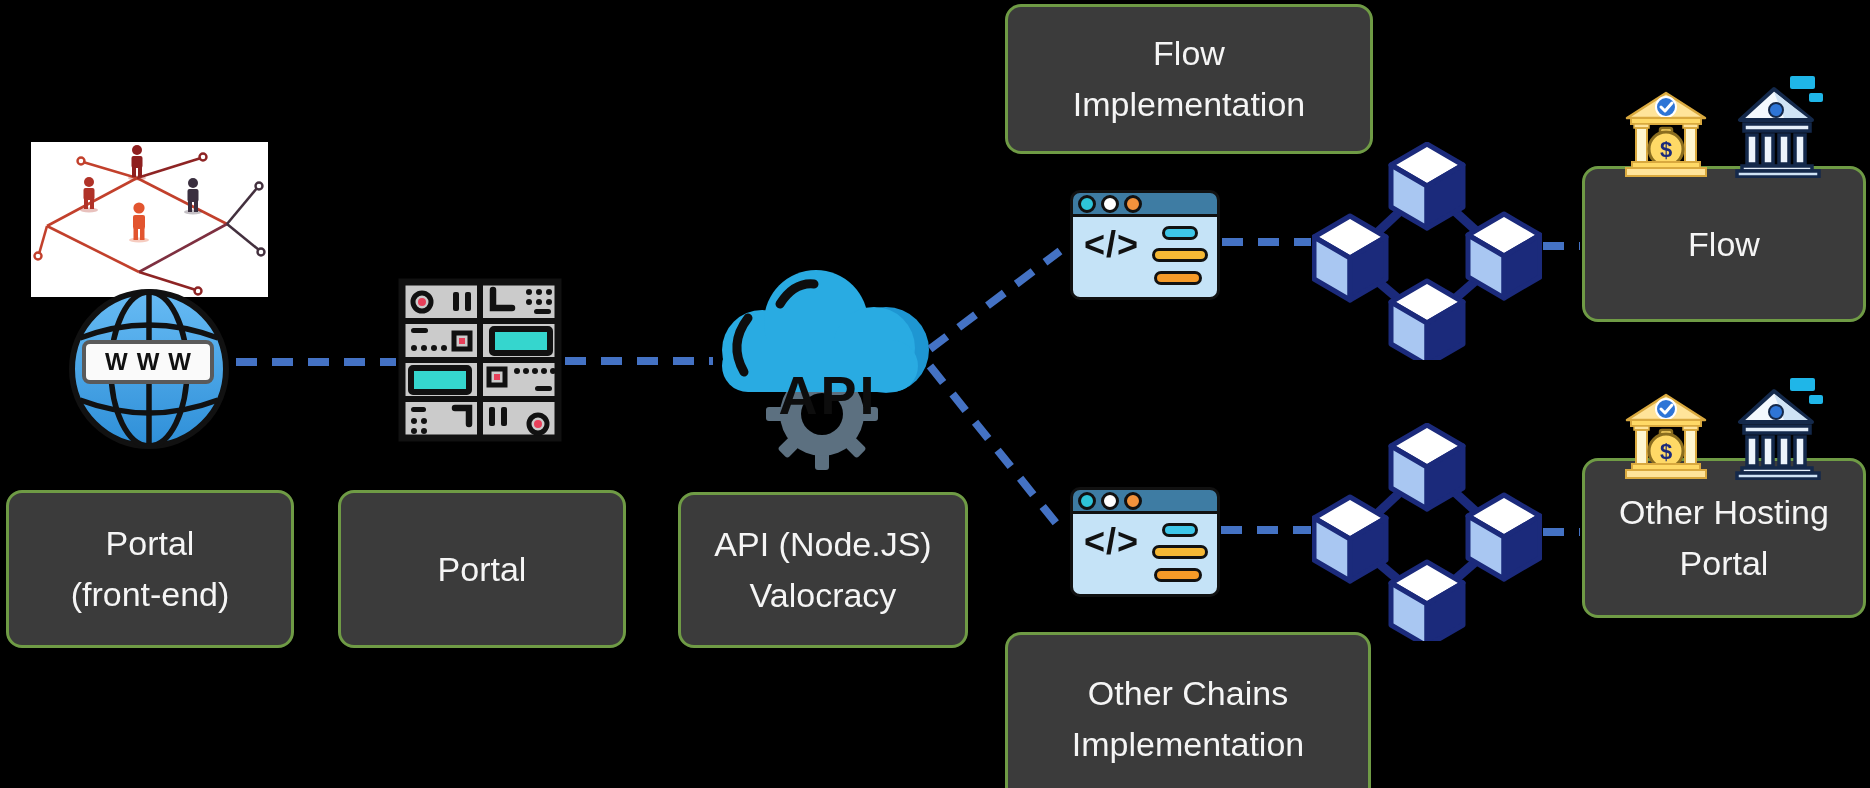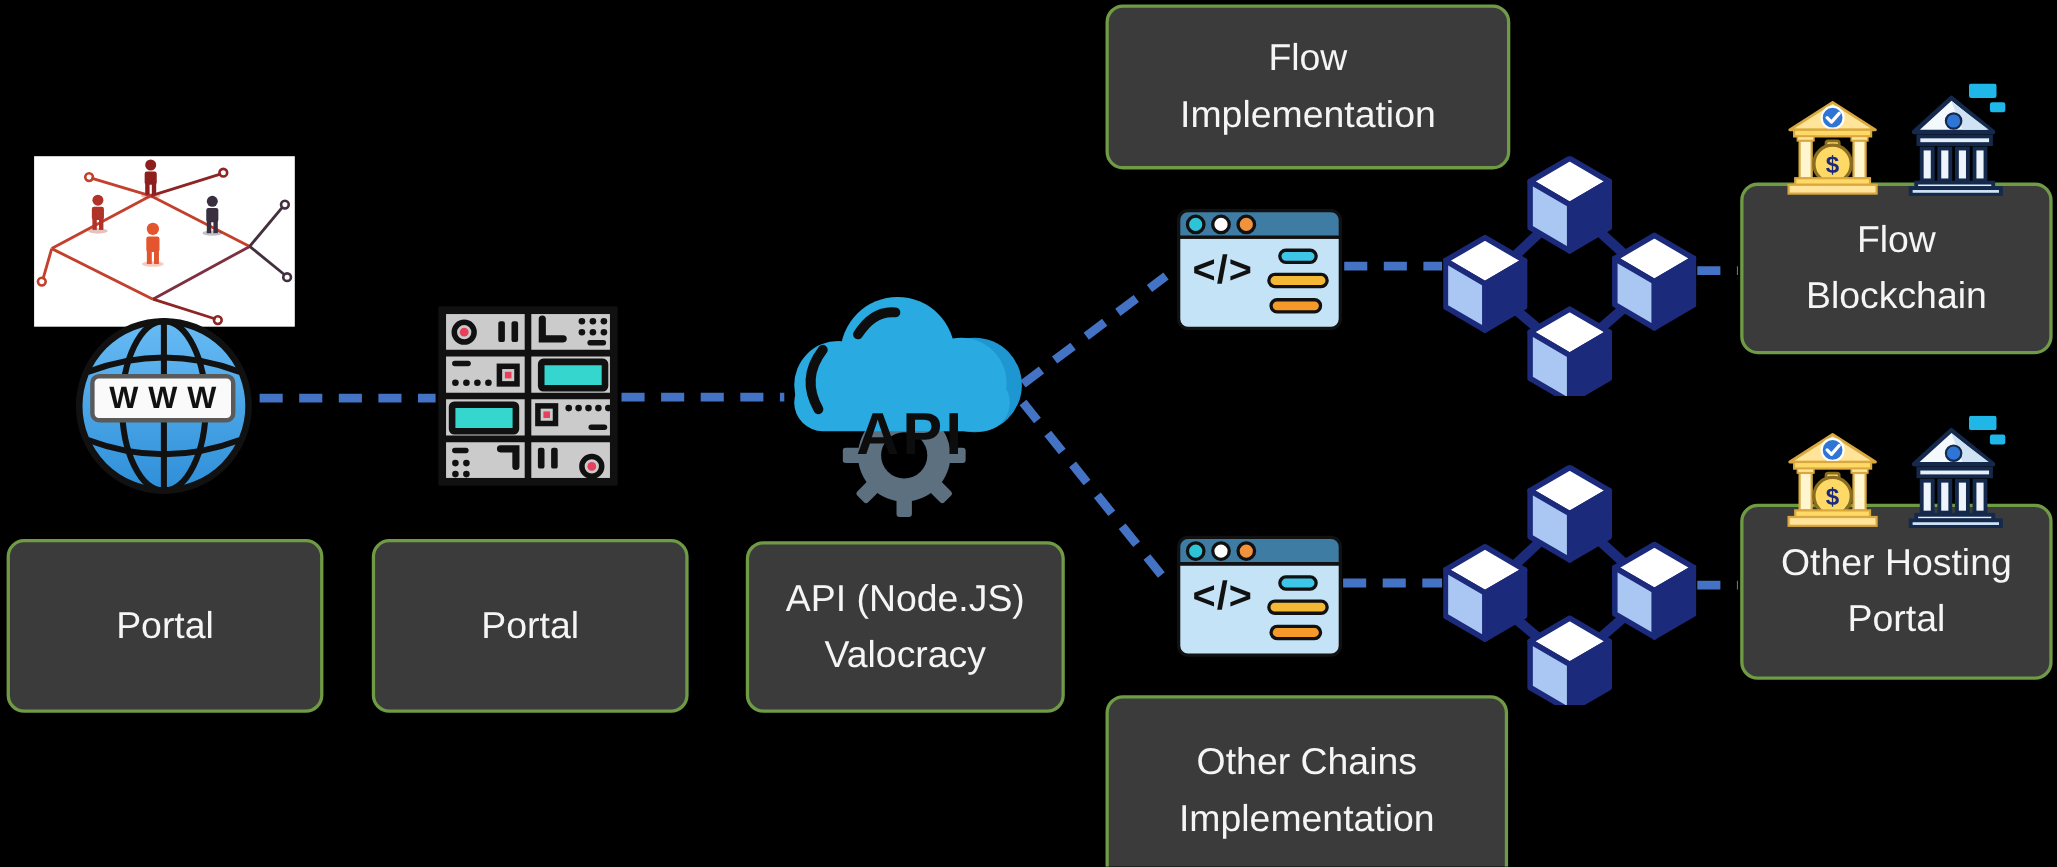--- a/index.html
+++ b/index.html
@@ -17,21 +17,21 @@
     font-size:34px; line-height:1.5; box-sizing:border-box;
   }
 
   
   .people-plate { background:#fff; }
 
   
   .www-banner {
     background:#FAFAFA; border:4px solid #5A5A5A; border-radius:8px;
     display:flex; align-items:center; justify-content:center;
-    font-size:28px; font-weight:600; letter-spacing:9px; color:#111;
+    font-size:24px; font-weight:600; letter-spacing:9px; color:#111;
     box-sizing:border-box; padding-left:9px;
   }
 
   
   .api-caption {
     display:flex; align-items:center; justify-content:center;
     font-size:54px; font-weight:bold; letter-spacing:3px; color:#0D0D0D;margin-top:48px;
   }
 
   
@@ -238,20 +238,21 @@
     </g>
     <g stroke="#0D0D0D" stroke-width="9" fill="none" stroke-linecap="round">
       <path d="M34,48 Q14,74 30,102"></path>
       <path d="M66,34 Q80,12 100,14"></path>
     </g>
   </svg>
   <div class="abs api-caption" style="left:748px; top:316px; width:160px; height:62px; z-index:3;">API</div>
 
   <div class="nodebox" style="left:6px; top:490px; width:288px; height:158px;">
     <span>Portal</span>
+    <span>(front-end)</span>
   </div>
   <div class="nodebox" style="left:338px; top:490px; width:288px; height:158px;">
     <span>Portal</span>
   </div>
   <div class="nodebox" style="left:678px; top:492px; width:290px; height:156px;">
     <span>API (Node.JS)</span>
     <span>Valocracy</span>
   </div>
 
   <div class="nodebox" style="left:1005px; top:4px; width:368px; height:150px;">
@@ -323,21 +324,20 @@
       <line x1="192" y1="114" x2="115" y2="181"></line>
     </g>
     <use href="#cubeB" x="115" y="44"></use>
     <use href="#cubeB" x="38" y="116"></use>
     <use href="#cubeB" x="192" y="114"></use>
     <use href="#cubeB" x="115" y="181"></use>
   </svg>
 
   <div class="nodebox" style="left:1582px; top:166px; width:284px; height:156px; z-index:1;">
     <span>Flow</span>
-    <span>Blockchain</span>
   </div>
   <div class="nodebox" style="left:1582px; top:458px; width:284px; height:160px; z-index:1;">
     <span>Other Hosting</span>
     <span>Portal</span>
   </div>
 
   <svg class="abs" style="left:1620px; top:88px; z-index:2;" width="92" height="92" viewBox="0 0 92 92">
     <polygon points="46,5 7,30 85,30" fill="#FFE49A" stroke="#D9A93F" stroke-width="2.5" stroke-linejoin="round"></polygon>
     <circle cx="46" cy="19" r="10" fill="#2E75D6" stroke="#fff" stroke-width="2"></circle>
     <path d="M41,19 l4,4 l7,-8" stroke="#fff" stroke-width="3" fill="none" stroke-linecap="round" stroke-linejoin="round"></path>

